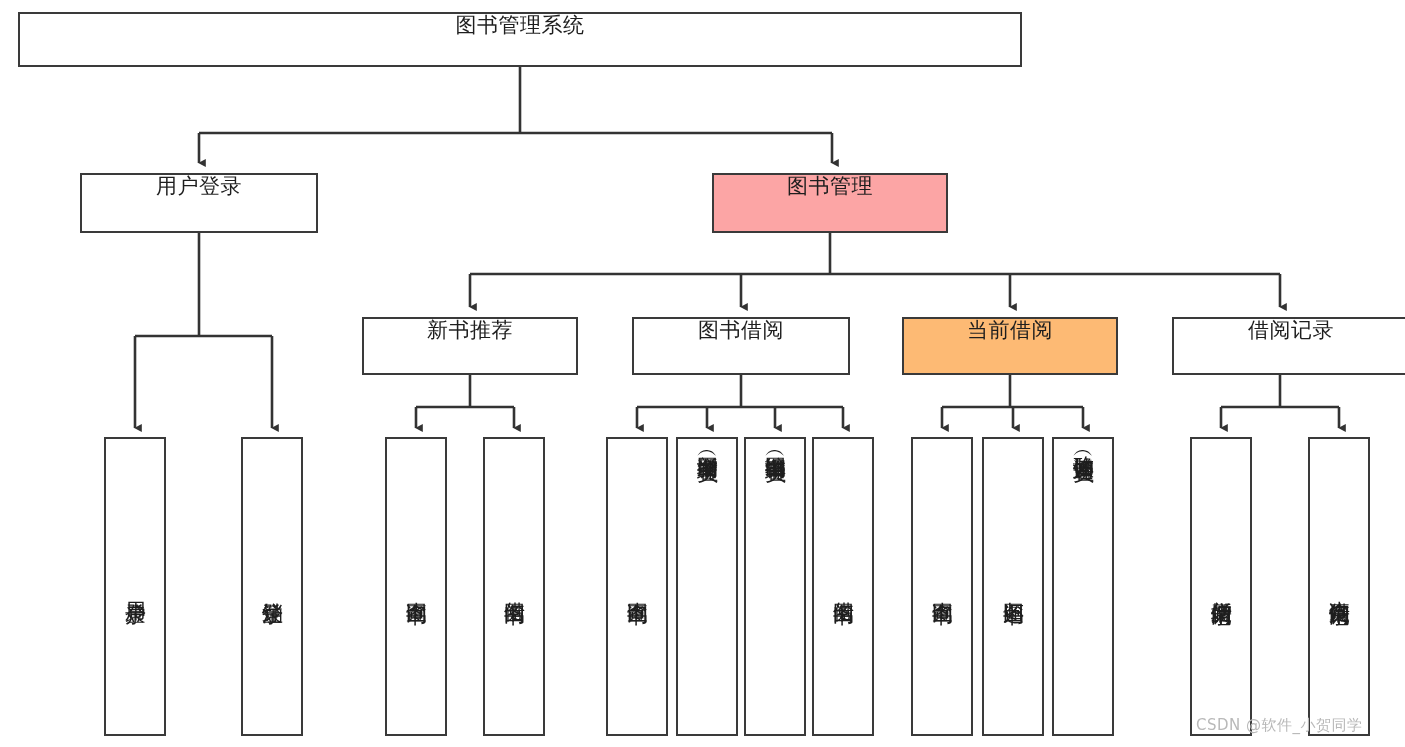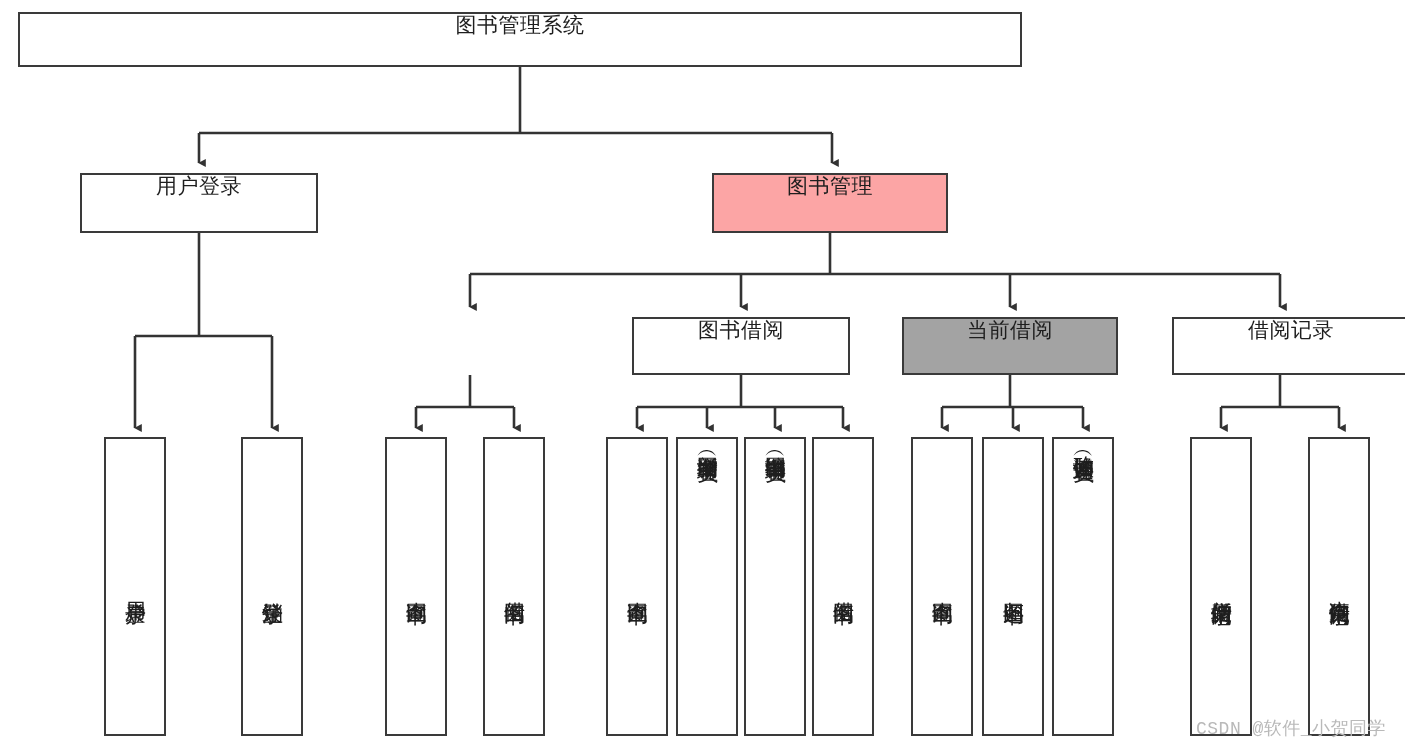--- a/index.html
+++ b/index.html
@@ -62,26 +62,25 @@
     line-height: 1.28;
     letter-spacing: 1px;
     white-space: nowrap;
     display: block;
   }
   .node.leaf.vcenter { align-items: center; }
   .node.leaf.vtop { align-items: flex-start; }
 
   .watermark {
     position: absolute;
-    font-size: 18px;
+    font-size: 15px;
     color: #b9b9b9;
     white-space: nowrap;
     letter-spacing: 0.5px;
     user-select: none;
-    font-family: Liberation Mono, monospace;
   }
 </style>
 </head>
 <body>
 
 <div id="canvas" style="background: rgb(255, 255, 255);">
 
   <svg id="edges" viewBox="0 0 1405 747" xmlns="http://www.w3.org/2000/svg">
     <defs>
       <marker id="arrow" markerWidth="10" markerHeight="10" refX="4.4" refY="7.4" orient="auto" markerUnits="userSpaceOnUse">
@@ -136,24 +135,27 @@
     <span class="label">图书管理系统</span>
   </div>
 
   <div class="node level1" style="left: 80px; top: 173px; width: 238px; height: 60px; border-color: rgb(58, 58, 58); background: rgb(255, 255, 255);">
     <span class="label">用户登录</span>
   </div>
   <div class="node level1" style="left: 712px; top: 173px; width: 236px; height: 60px; border-color: rgb(58, 58, 58); background: #fca5a5;">
     <span class="label">图书管理</span>
   </div>
 
+  <div class="node level2" style="left: 362px; top: 317px; width: 216px; height: 58px; border-color: rgb(58, 58, 58); background: rgb(255, 255, 255);">
+    <span class="label">新书推荐</span>
+  </div>
   <div class="node level2" style="left: 632px; top: 317px; width: 218px; height: 58px; border-color: rgb(58, 58, 58); background: rgb(255, 255, 255);">
     <span class="label">图书借阅</span>
   </div>
-  <div class="node level2" style="left: 902px; top: 317px; width: 216px; height: 58px; border-color: rgb(58, 58, 58); background: #a3a3a3; font-family: Liberation Serif, serif;">
+  <div class="node level2" style="left: 902px; top: 317px; width: 216px; height: 58px; border-color: rgb(58, 58, 58); background: #fdba74; font-family: Liberation Serif, serif;">
     <span class="label">当前借阅</span>
   </div>
   <div class="node level2" style="left: 1172px; top: 317px; width: 238px; height: 58px; border-color: rgb(58, 58, 58); background: rgb(255, 255, 255);">
     <span class="label">借阅记录</span>
   </div>
 
   <div class="node leaf vcenter" style="left: 104px; top: 437px; width: 62px; height: 299px; border-color: rgb(58, 58, 58); background: rgb(255, 255, 255);">
     <span class="label">用户登录</span>
   </div>
   <div class="node leaf vcenter" style="left: 241px; top: 437px; width: 62px; height: 299px; border-color: rgb(58, 58, 58); background: rgb(255, 255, 255);">

